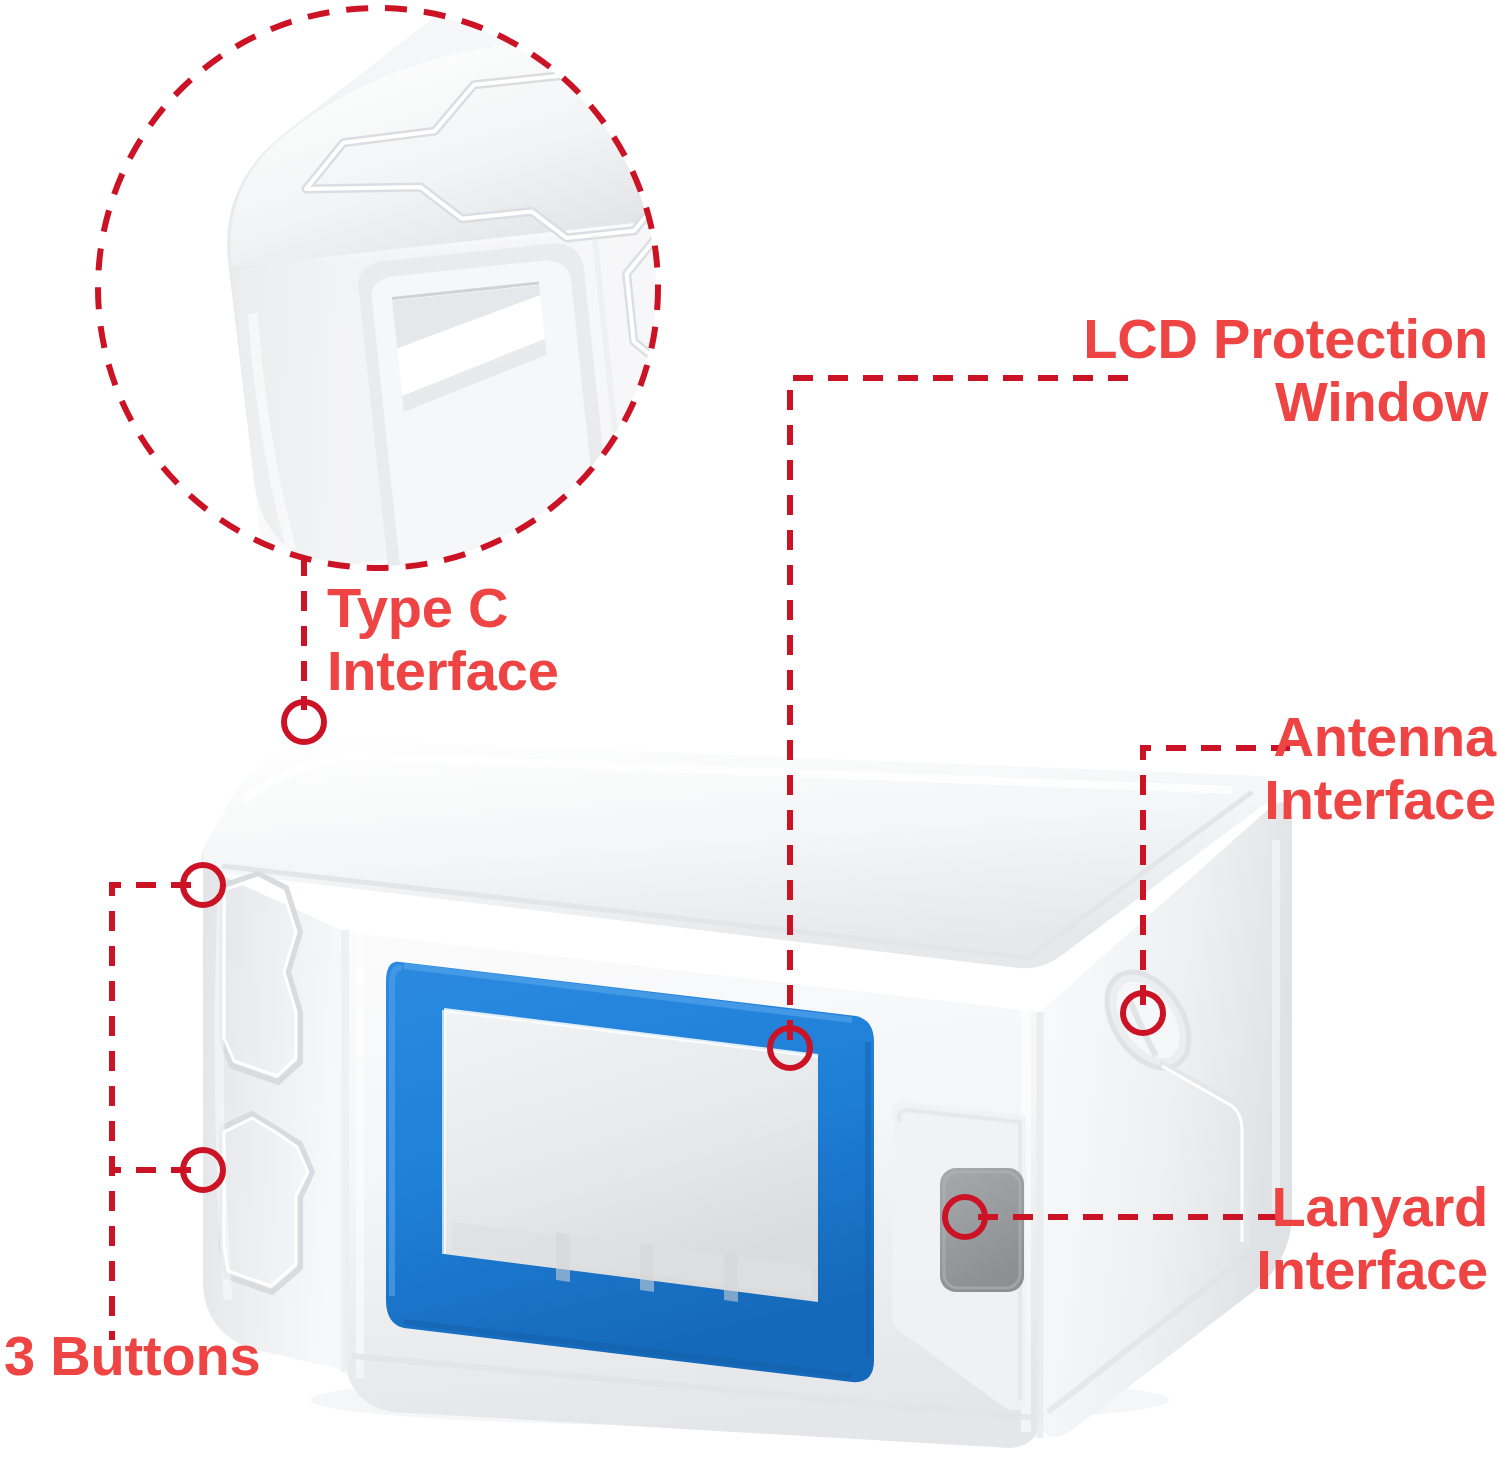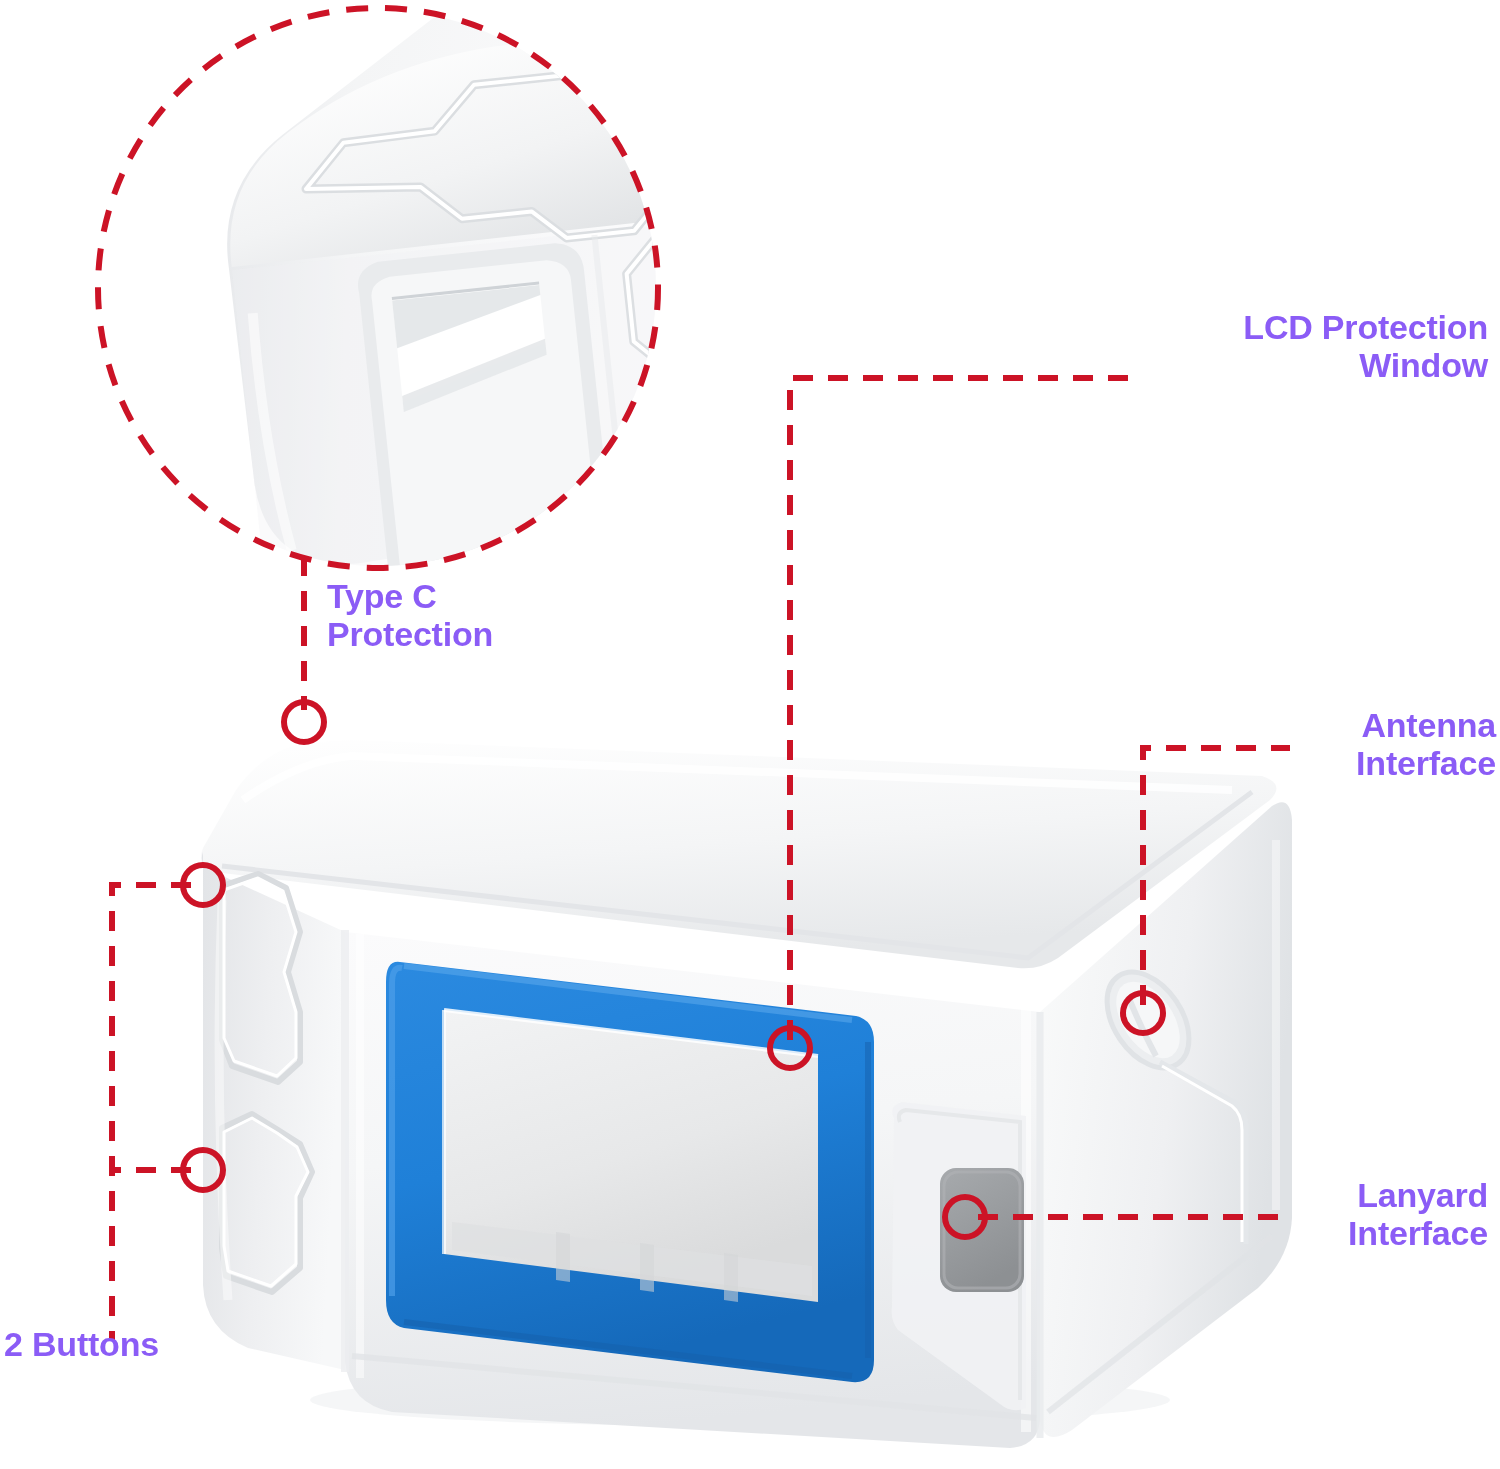--- a/index.html
+++ b/index.html
@@ -21,23 +21,23 @@
   }
   #art {
     position: absolute;
     top: 0;
     left: 0;
     width: 1500px;
     height: 1469px;
   }
   .callout-label {
     position: absolute;
-    color: #8b5cf6;
+    color: #ef4444;
     font-weight: bold;
-    font-size: 34px;
+    font-size: 56px;
     line-height: 1.12;
     letter-spacing: -0.2px;
     white-space: pre-line;
   }
   #label-lcd {
     top: 308px;
     right: 12px;
     width: 520px;
     text-align: right;
   }
@@ -316,17 +316,17 @@
   <div class="callout-label" id="label-lcd">LCD Protection
 Window</div>
 
   <div class="callout-label" id="label-antenna">Antenna
 Interface</div>
 
   <div class="callout-label" id="label-lanyard">Lanyard
 Interface</div>
 
   <div class="callout-label" id="label-typec">Type C
-Protection</div>
-
-  <div class="callout-label" id="label-buttons">2 Buttons</div>
+Interface</div>
+
+  <div class="callout-label" id="label-buttons">3 Buttons</div>
 
 </div>
 
 </body></html>

